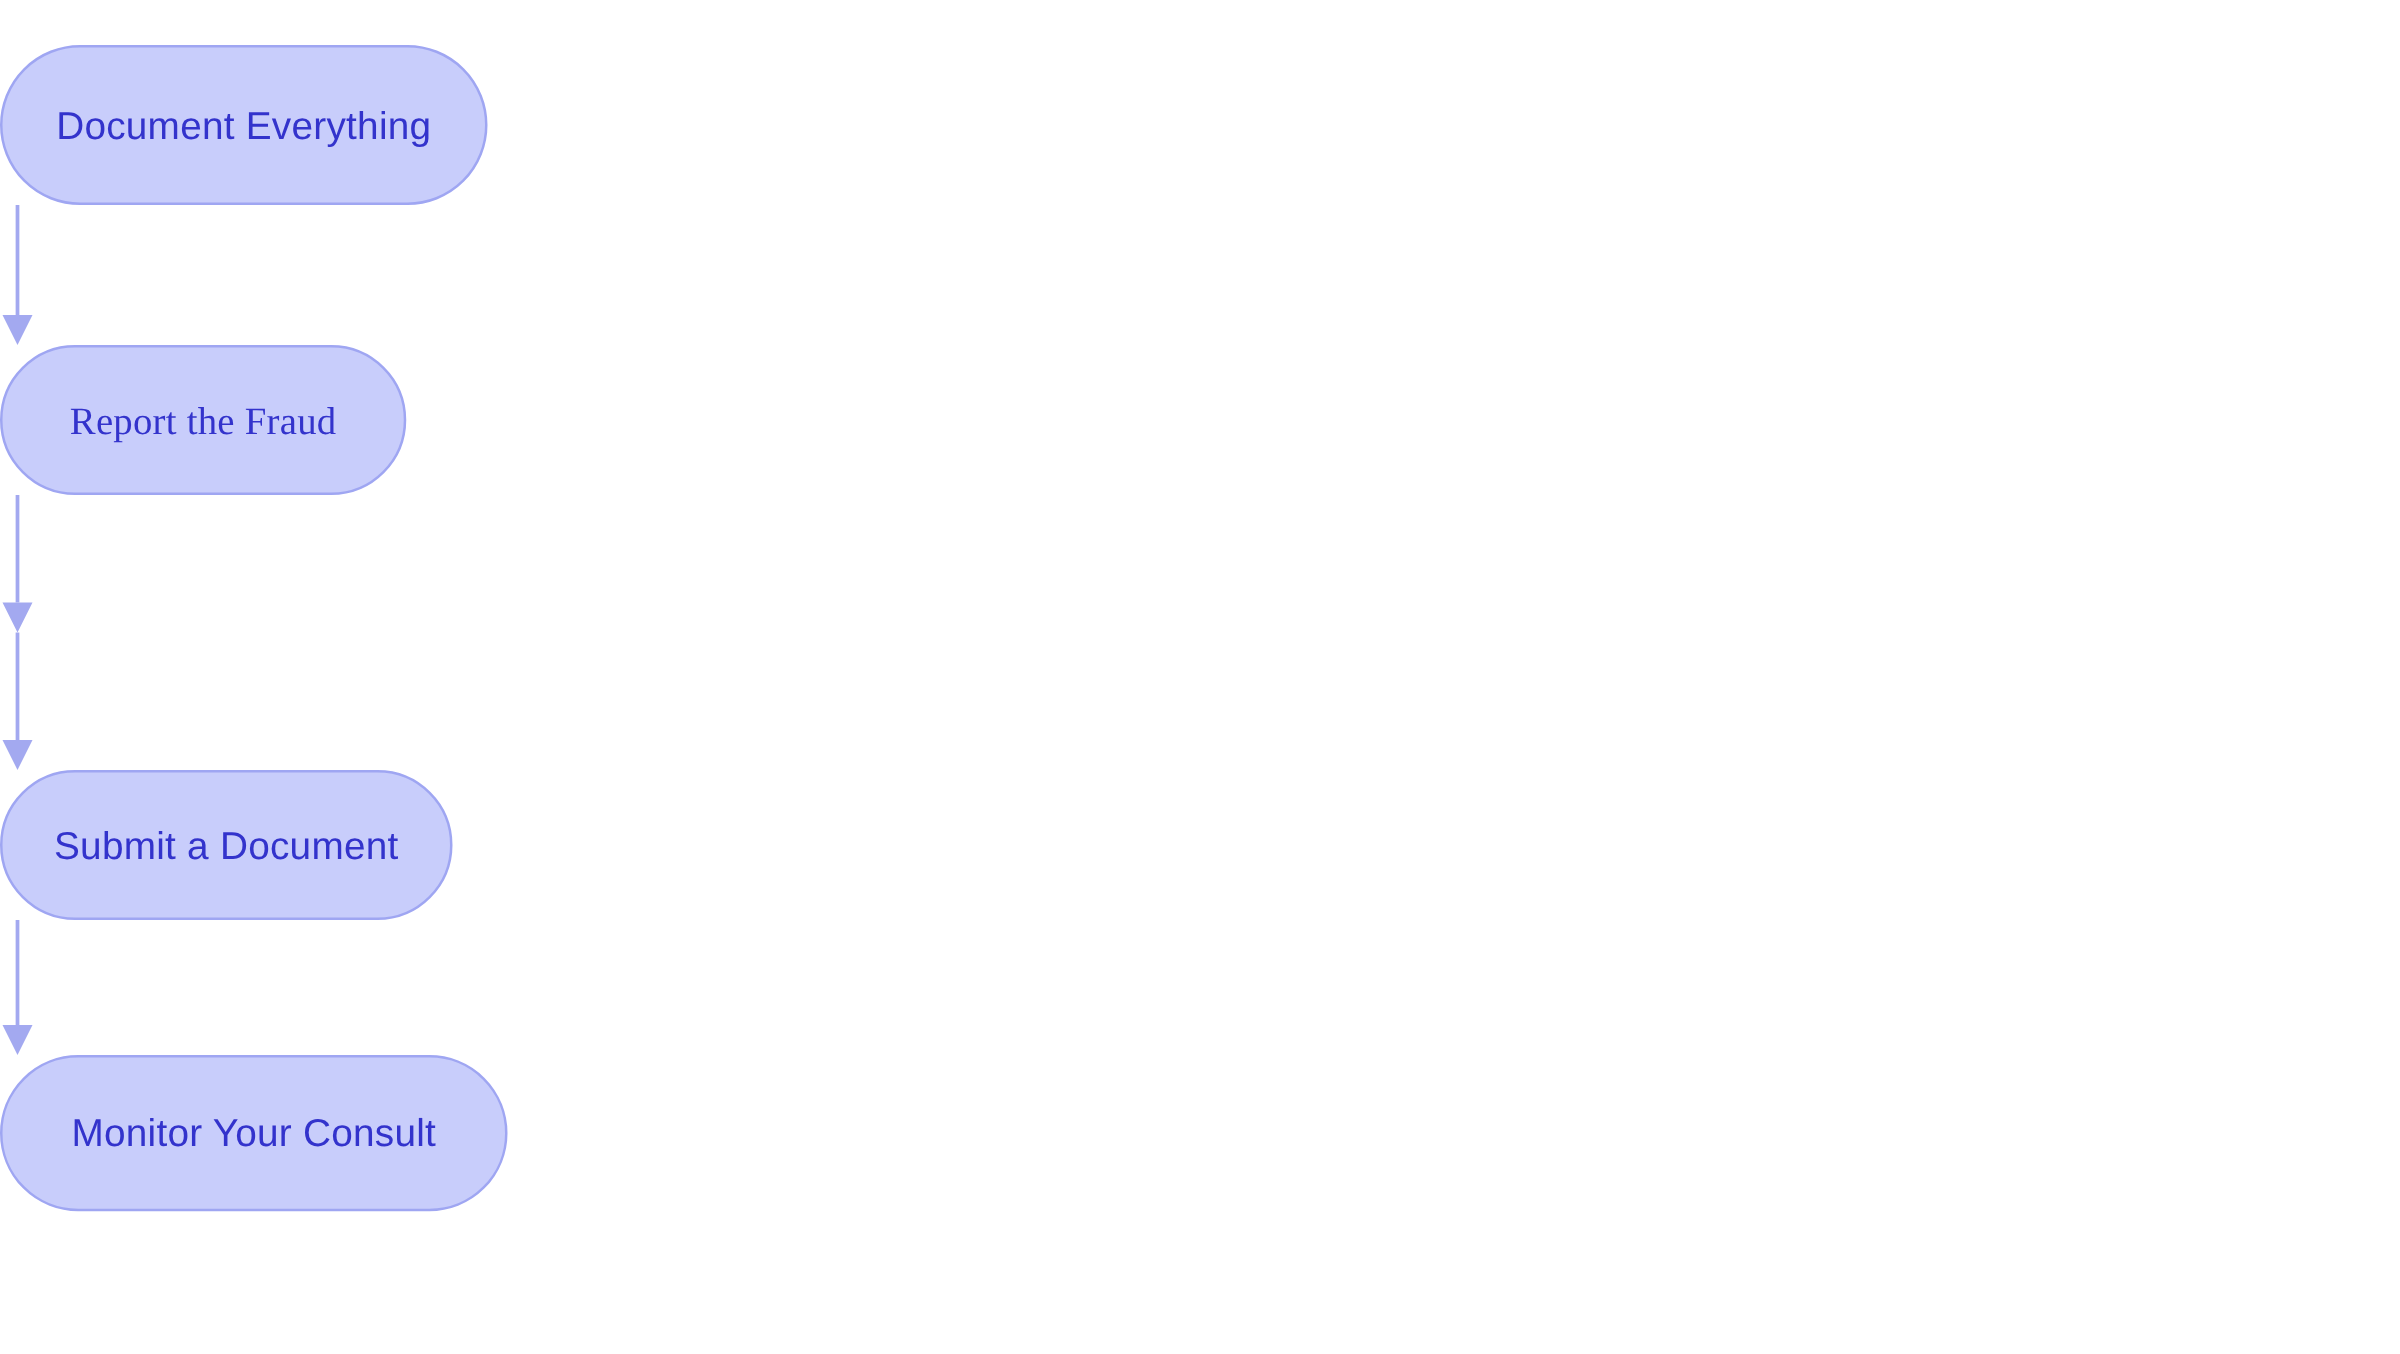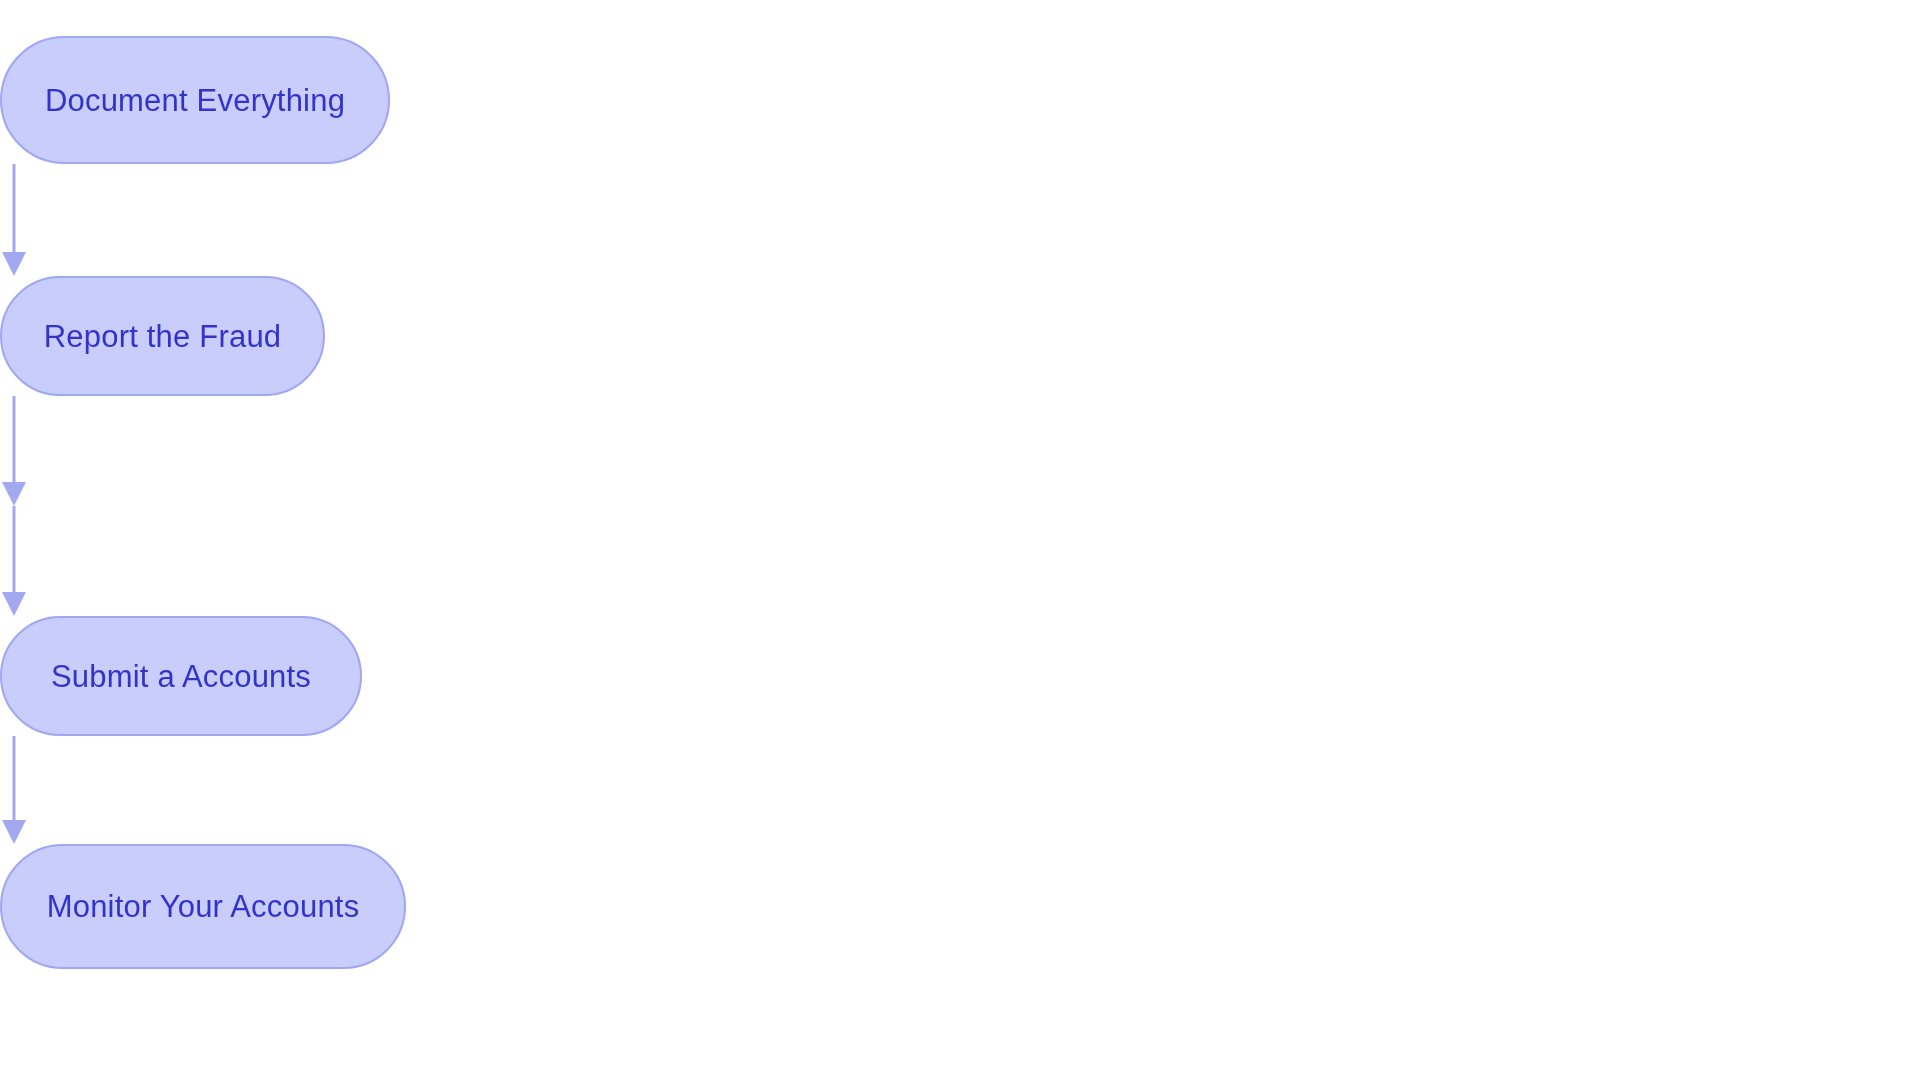--- a/index.html
+++ b/index.html
@@ -54,21 +54,21 @@
 
   .node-label {
     color: #3333cc;
     font-size: 31px;
     line-height: 1;
     white-space: nowrap;
   }
 
   
   .node-0 { width: 390px; height: 128px; margin-top: 10px; }
-  .node-1 { width: 325px; height: 120px; }
+  .node-1 { width: 325px; height: 120px; font-family: Liberation Serif, serif; }
   .node-2 { width: 330px; height: 120px; }
   .node-3 { width: 362px; height: 120px; }
   .node-4 { width: 406px; height: 125px; }
 
   .connector {
     position: relative;
     width: 28px;
     height: 112px;
     display: block;
   }
@@ -114,28 +114,28 @@
 
 
     <div class="connector connector-2">
       <svg viewBox="0 0 28 110" preserveAspectRatio="none" aria-hidden="true">
         <line x1="14" y1="0" x2="14" y2="86" stroke="#a3a9f0" stroke-width="3"></line>
         <polygon points="2,86 26,86 14,110" fill="#a3a9f0"></polygon>
       </svg>
     </div>
 
     <div class="node node-3">
-      <span class="node-label">Submit a Accounts</span>
+      <span class="node-label">Submit a Document</span>
     </div>
 
     <div class="connector connector-3">
       <svg viewBox="0 0 28 108" preserveAspectRatio="none" aria-hidden="true">
         <line x1="14" y1="0" x2="14" y2="84" stroke="#a3a9f0" stroke-width="3"></line>
         <polygon points="2,84 26,84 14,108" fill="#a3a9f0"></polygon>
       </svg>
     </div>
 
     <div class="node node-4">
-      <span class="node-label">Monitor Your Accounts</span>
+      <span class="node-label">Monitor Your Consult</span>
     </div>
 
   </div>
 </div>
 
 </body></html>

